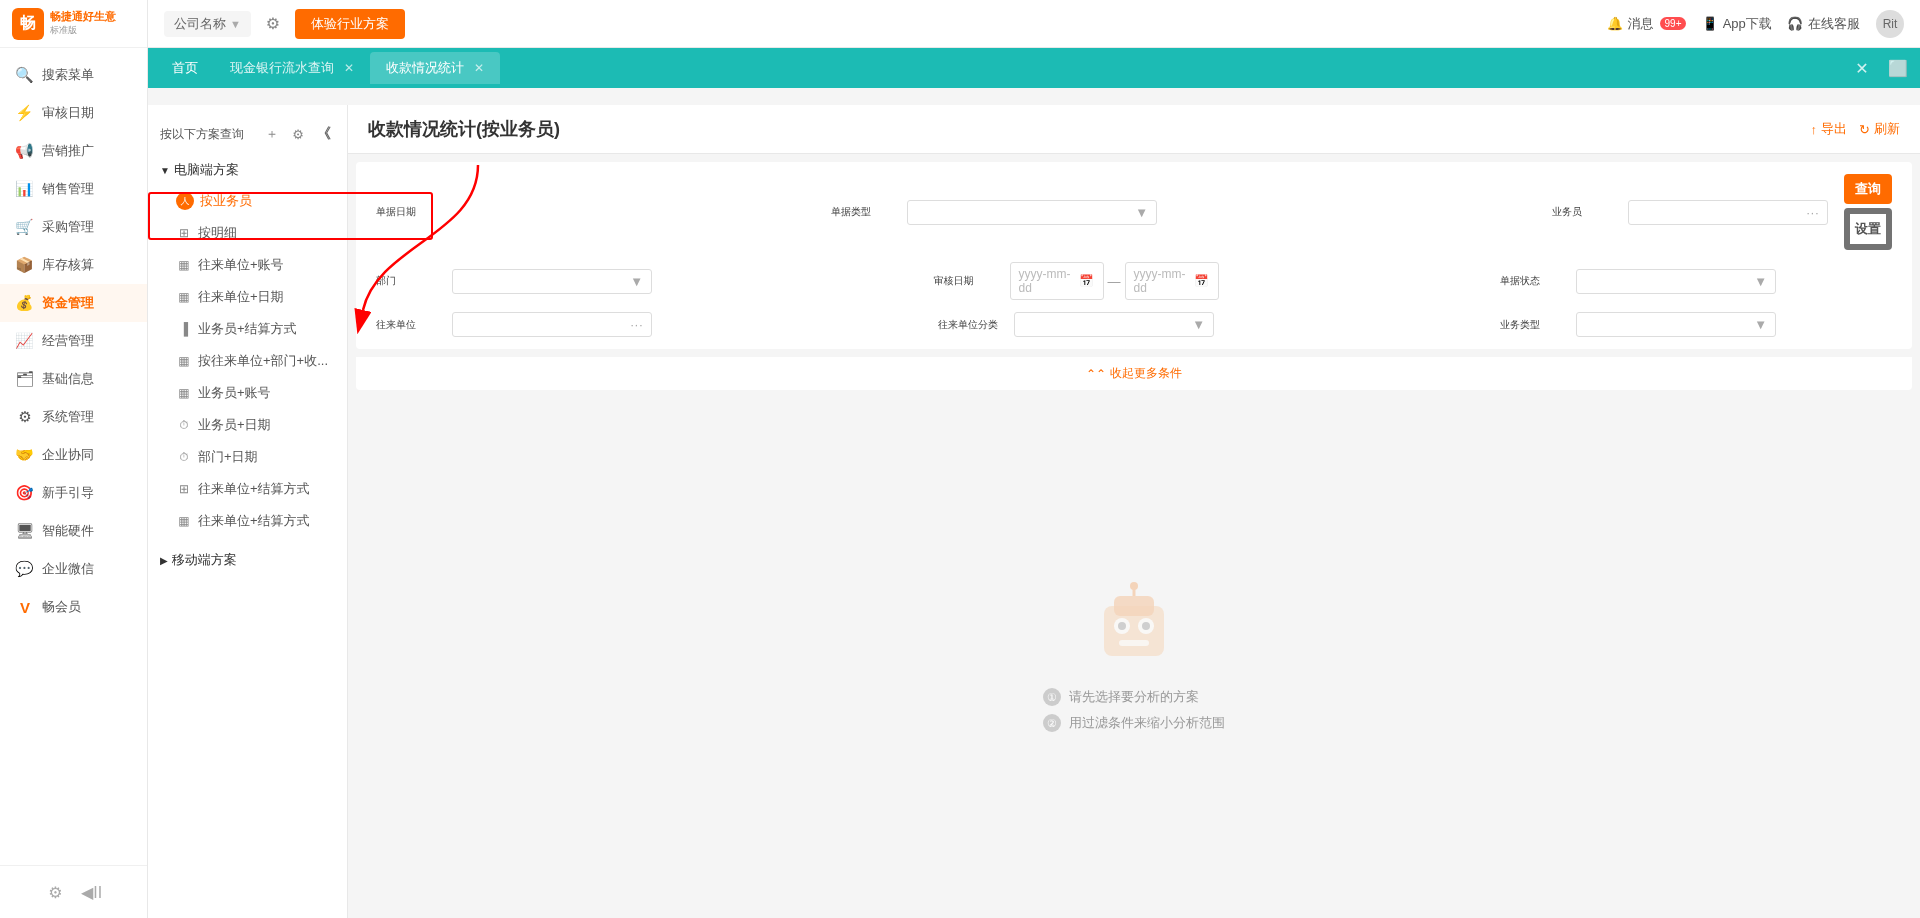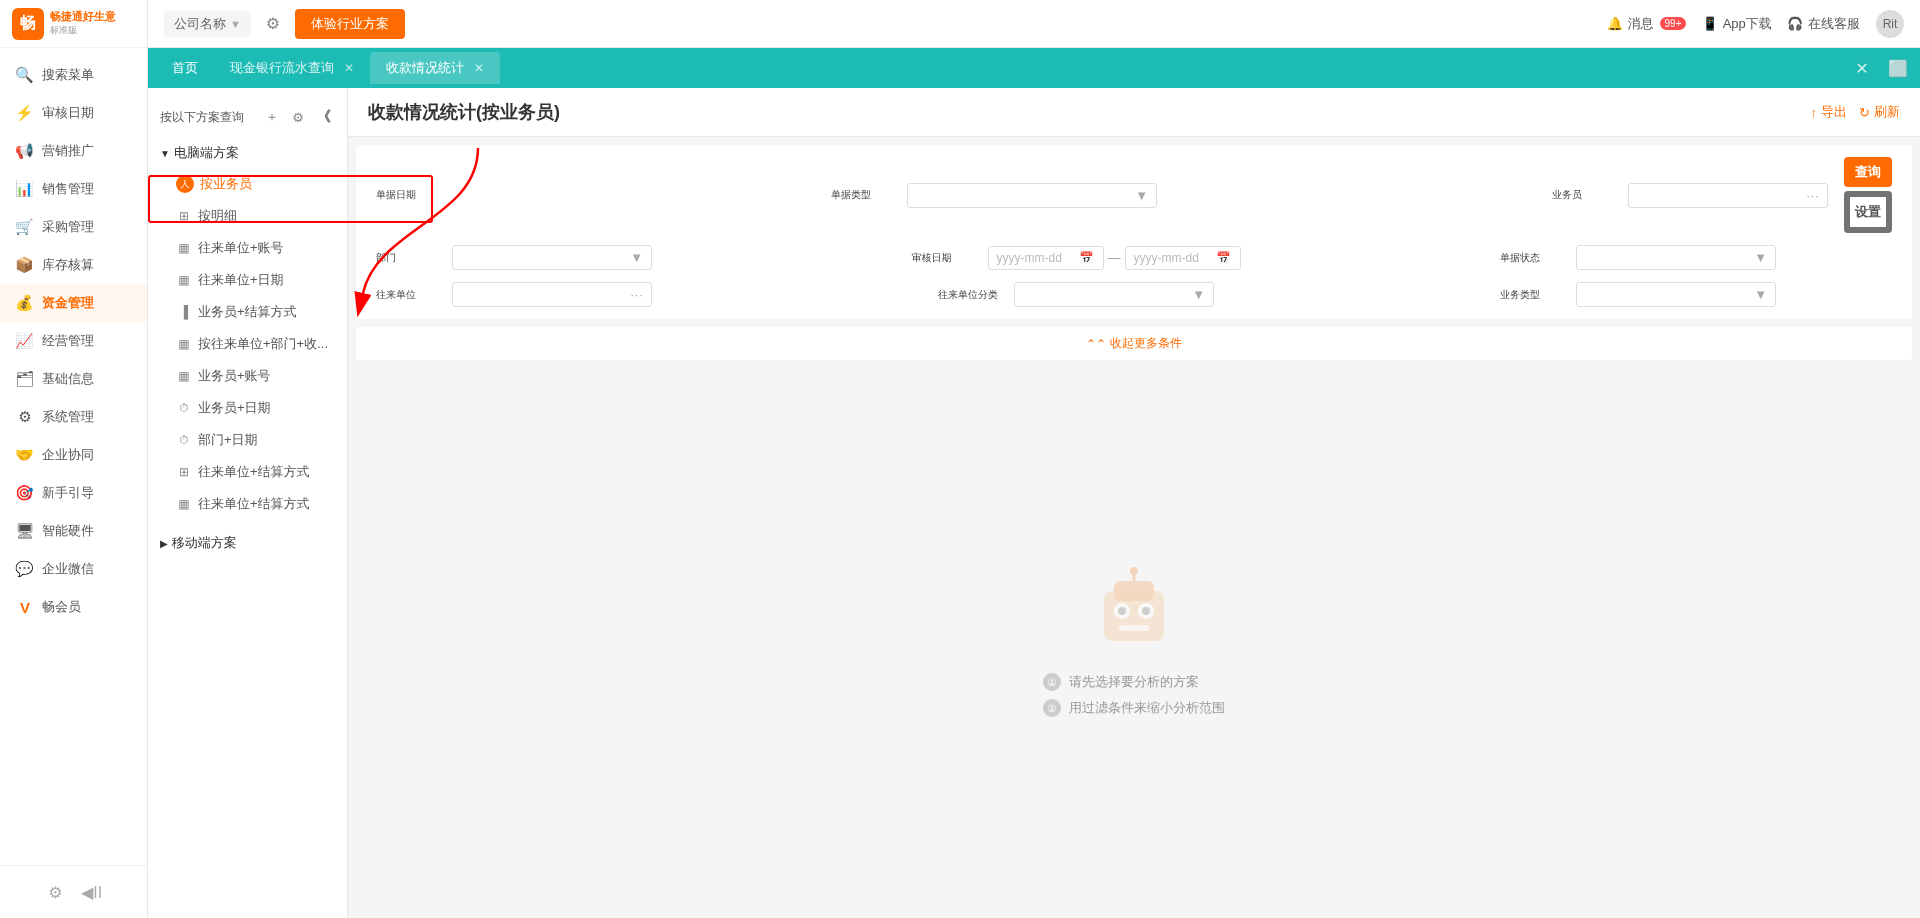--- a/index.html
+++ b/index.html
@@ -35,21 +35,21 @@
     
     .tabbar { height: 40px; background: #1cbbb4; display: flex; align-items: center; padding: 0 8px; gap: 0; }
     .tab-item { height: 32px; display: flex; align-items: center; padding: 0 16px; color: rgba(255,255,255,0.85); cursor: pointer; font-size: 13px; gap: 6px; position: relative; }
     .tab-item.home { background: transparent; color: white; }
     .tab-item.active { background: rgba(255,255,255,0.2); color: white; border-radius: 4px 4px 0 0; }
     .tab-close { font-size: 12px; color: rgba(255,255,255,0.7); cursor: pointer; margin-left: 4px; }
     .tabbar-right { margin-left: auto; display: flex; align-items: center; gap: 8px; }
     .window-btn { color: rgba(255,255,255,0.8); cursor: pointer; font-size: 16px; width: 28px; height: 28px; display: flex; align-items: center; justify-content: center; }
 
     
-    .content { flex: 1; display: flex; overflow: hidden; }
+    .content { flex: 1; display: flex; overflow: hidden; margin-top: 17px; }
 
     
     .left-panel { width: 200px; background: #fff; border-right: 1px solid #e8e8e8; padding: 12px 0; overflow-y: auto; }
     .panel-header { display: flex; align-items: center; padding: 6px 12px; gap: 6px; font-size: 13px; color: #555; }
     .panel-header-btns { display: flex; align-items: center; gap: 4px; margin-left: auto; }
     .panel-btn { width: 22px; height: 22px; display: flex; align-items: center; justify-content: center; cursor: pointer; color: #888; font-size: 13px; border-radius: 3px; }
     .tree-group { padding: 4px 0; }
     .tree-group-label { display: flex; align-items: center; padding: 6px 12px; font-size: 13px; color: #333; cursor: pointer; gap: 4px; }
     .tree-item { display: flex; align-items: center; padding: 7px 12px 7px 28px; font-size: 13px; color: #555; cursor: pointer; gap: 6px; }
     .tree-item.active { color: #ff6b00; }
@@ -67,21 +67,21 @@
     .filter-area { background: #fff; padding: 12px 20px; margin: 8px; border-radius: 4px; }
     .filter-row { display: flex; align-items: center; gap: 16px; margin-bottom: 12px; flex-wrap: wrap; }
     .filter-row:last-child { margin-bottom: 0; }
     .filter-label { color: #404040; font-size: 10px; white-space: nowrap; min-width: 60px; }
     .date-group { display: flex; align-items: center; gap: 4px; flex-wrap: wrap; }
     .date-btn { padding: 4px 8px; border: 1px solid #ddd; border-radius: 3px; cursor: pointer; font-size: 12px; color: #555; background: #fff; }
     .date-btn.active { background: #ff6b00; color: white; border-color: #ff6b00; border-radius: 10px; }
     .date-range { font-size: 12px; color: #666; margin-left: 4px; }
     .filter-select { display: flex; align-items: center; gap: 4px; border: 1px solid #ddd; border-radius: 3px; padding: 4px 8px; background: #fff; cursor: pointer; min-width: 200px; justify-content: space-between; font-size: 13px; color: #999; }
     .filter-input-group { display: flex; align-items: center; gap: 4px; }
-    .date-input { border: 1px solid #ddd; border-radius: 3px; padding: 4px 8px; font-size: 12px; color: #bbb; background: #fff; width: 116px; display: flex; align-items: center; justify-content: space-between; cursor: pointer; }
+    .date-input { border: 1px solid #ddd; border-radius: 3px; padding: 4px 8px; font-size: 12px; color: #bbb; background: #fff; width: 94px; display: flex; align-items: center; justify-content: space-between; cursor: pointer; }
     .date-sep { color: #999; }
     .query-btns { display: flex; flex-direction: column; gap: 4px; }
     .query-btn { padding: 6px 5px; border-radius: 4px; cursor: pointer; font-size: 13px; font-weight: bold; }
     .query-btn.primary { background: #ff6b00; color: white; border: none; }
     .query-btn.secondary { background: #fff; color: #555; border: 6px solid #737373; }
 
     .collapse-bar { display: flex; align-items: center; justify-content: center; padding: 8px; color: #ff6b00; cursor: pointer; font-size: 12px; gap: 4px; background: #fff; margin: 0 8px; border-radius: 0 0 4px 4px; }
 
     
     .empty-state { flex: 1; display: flex; flex-direction: column; align-items: center; justify-content: center; gap: 12px; padding: 40px; }

